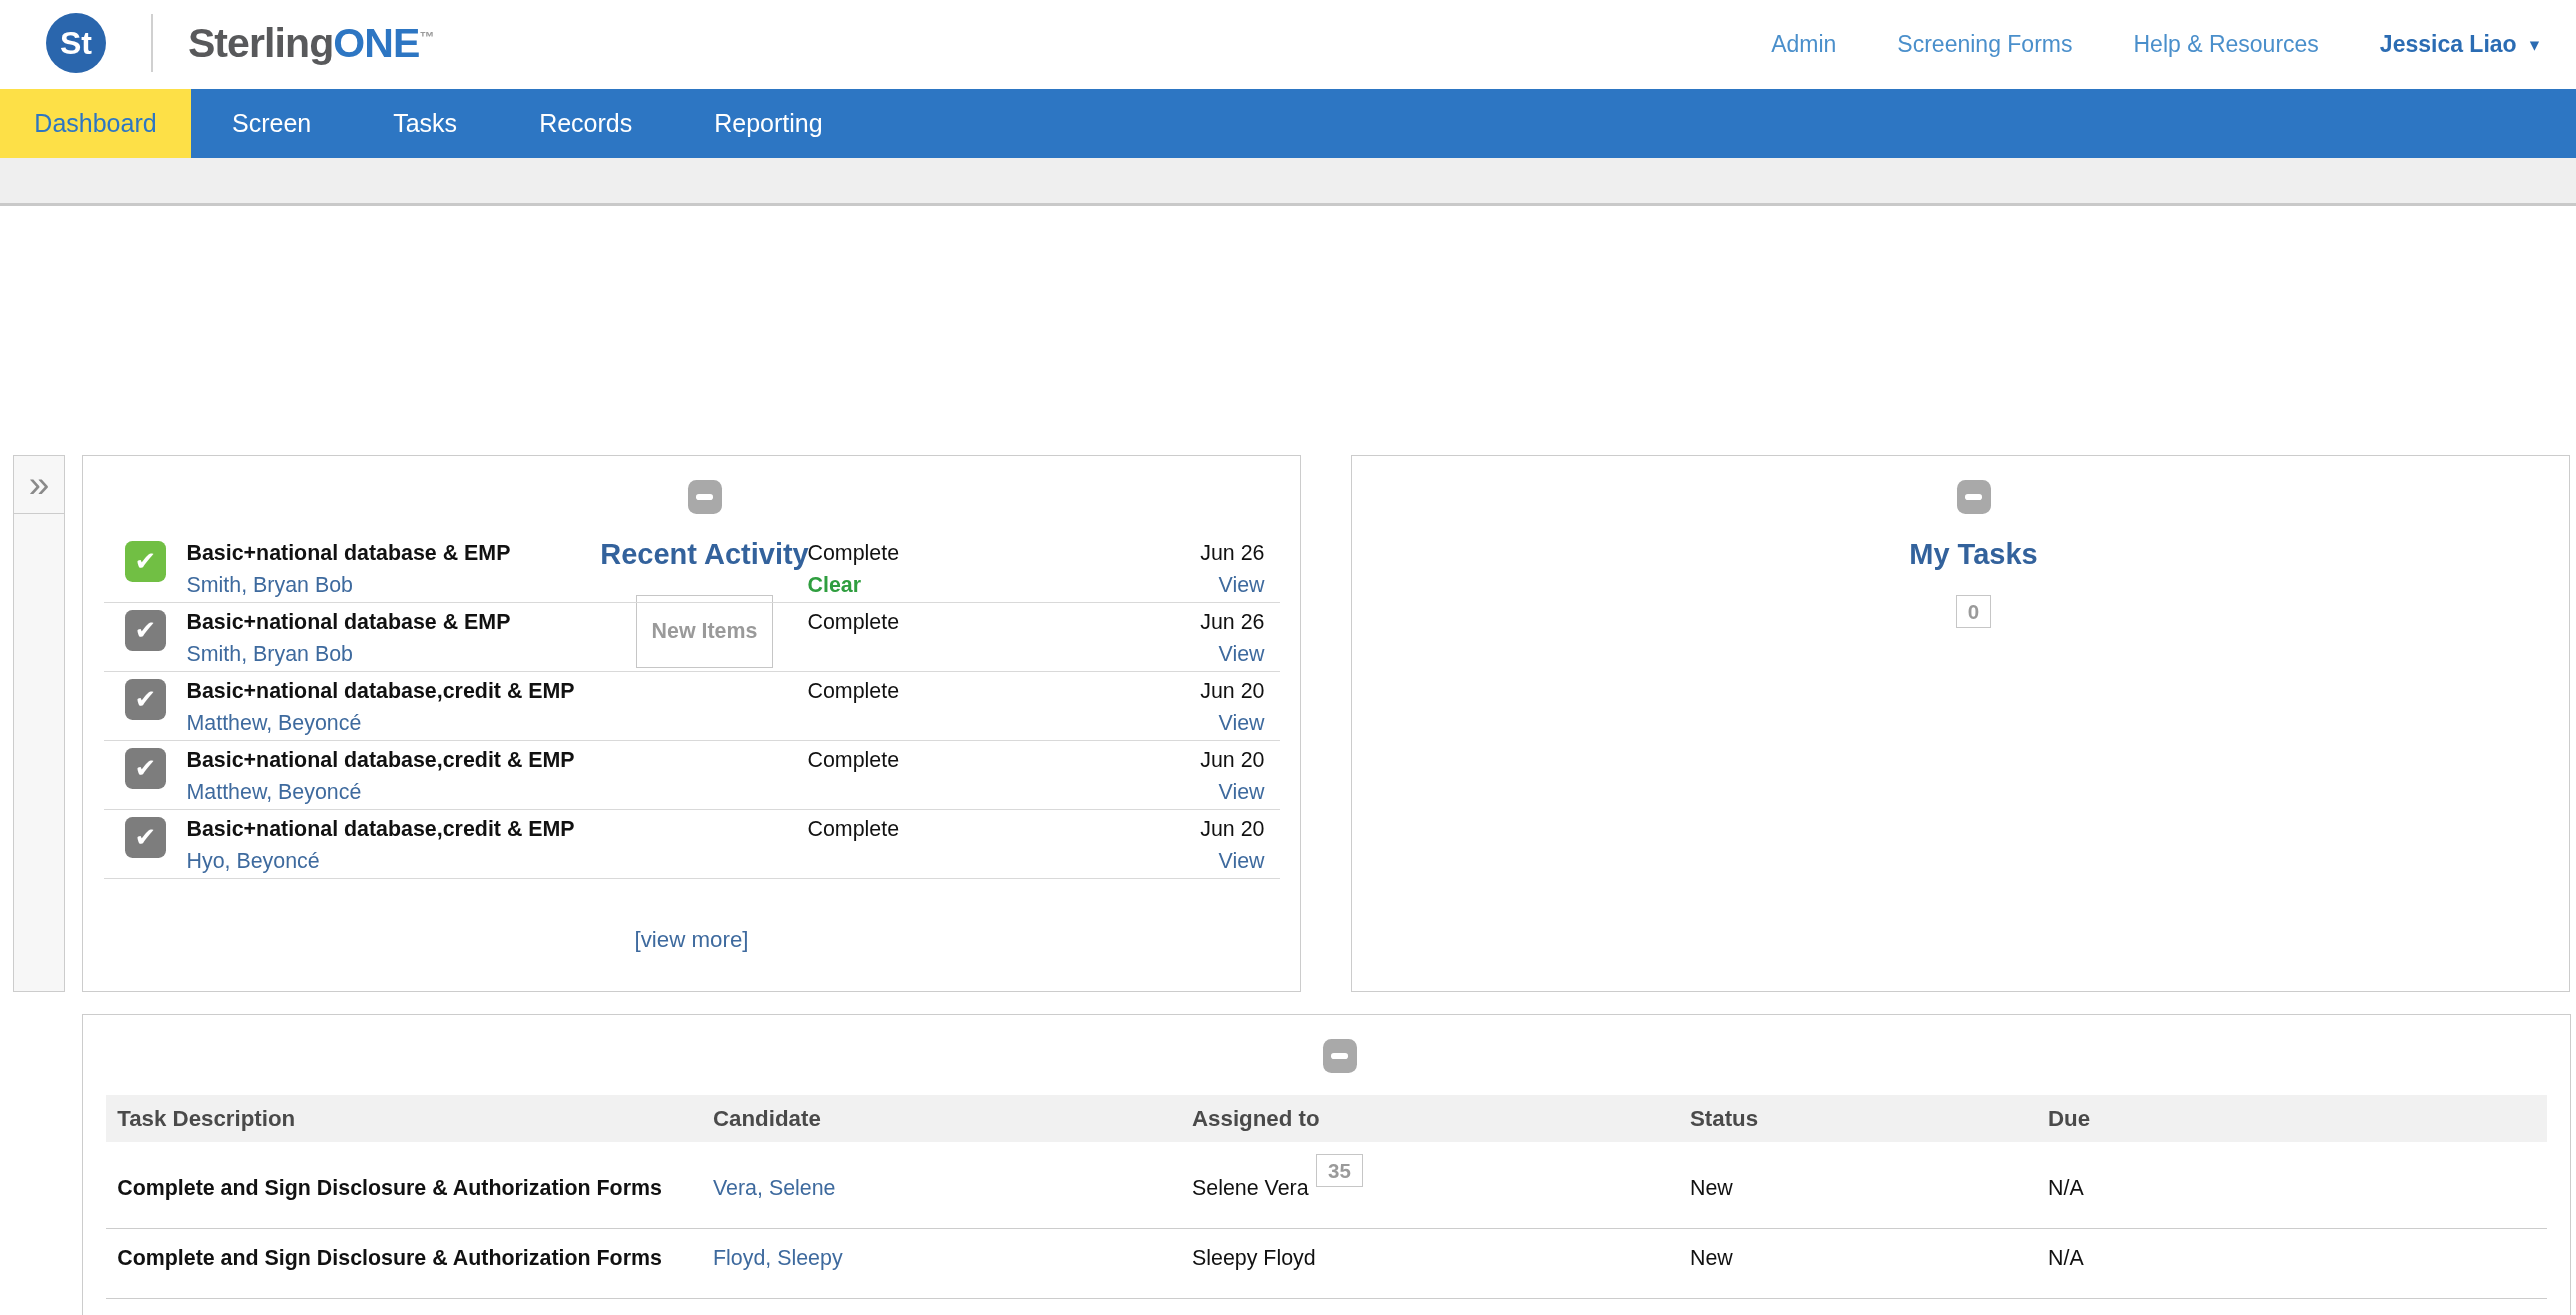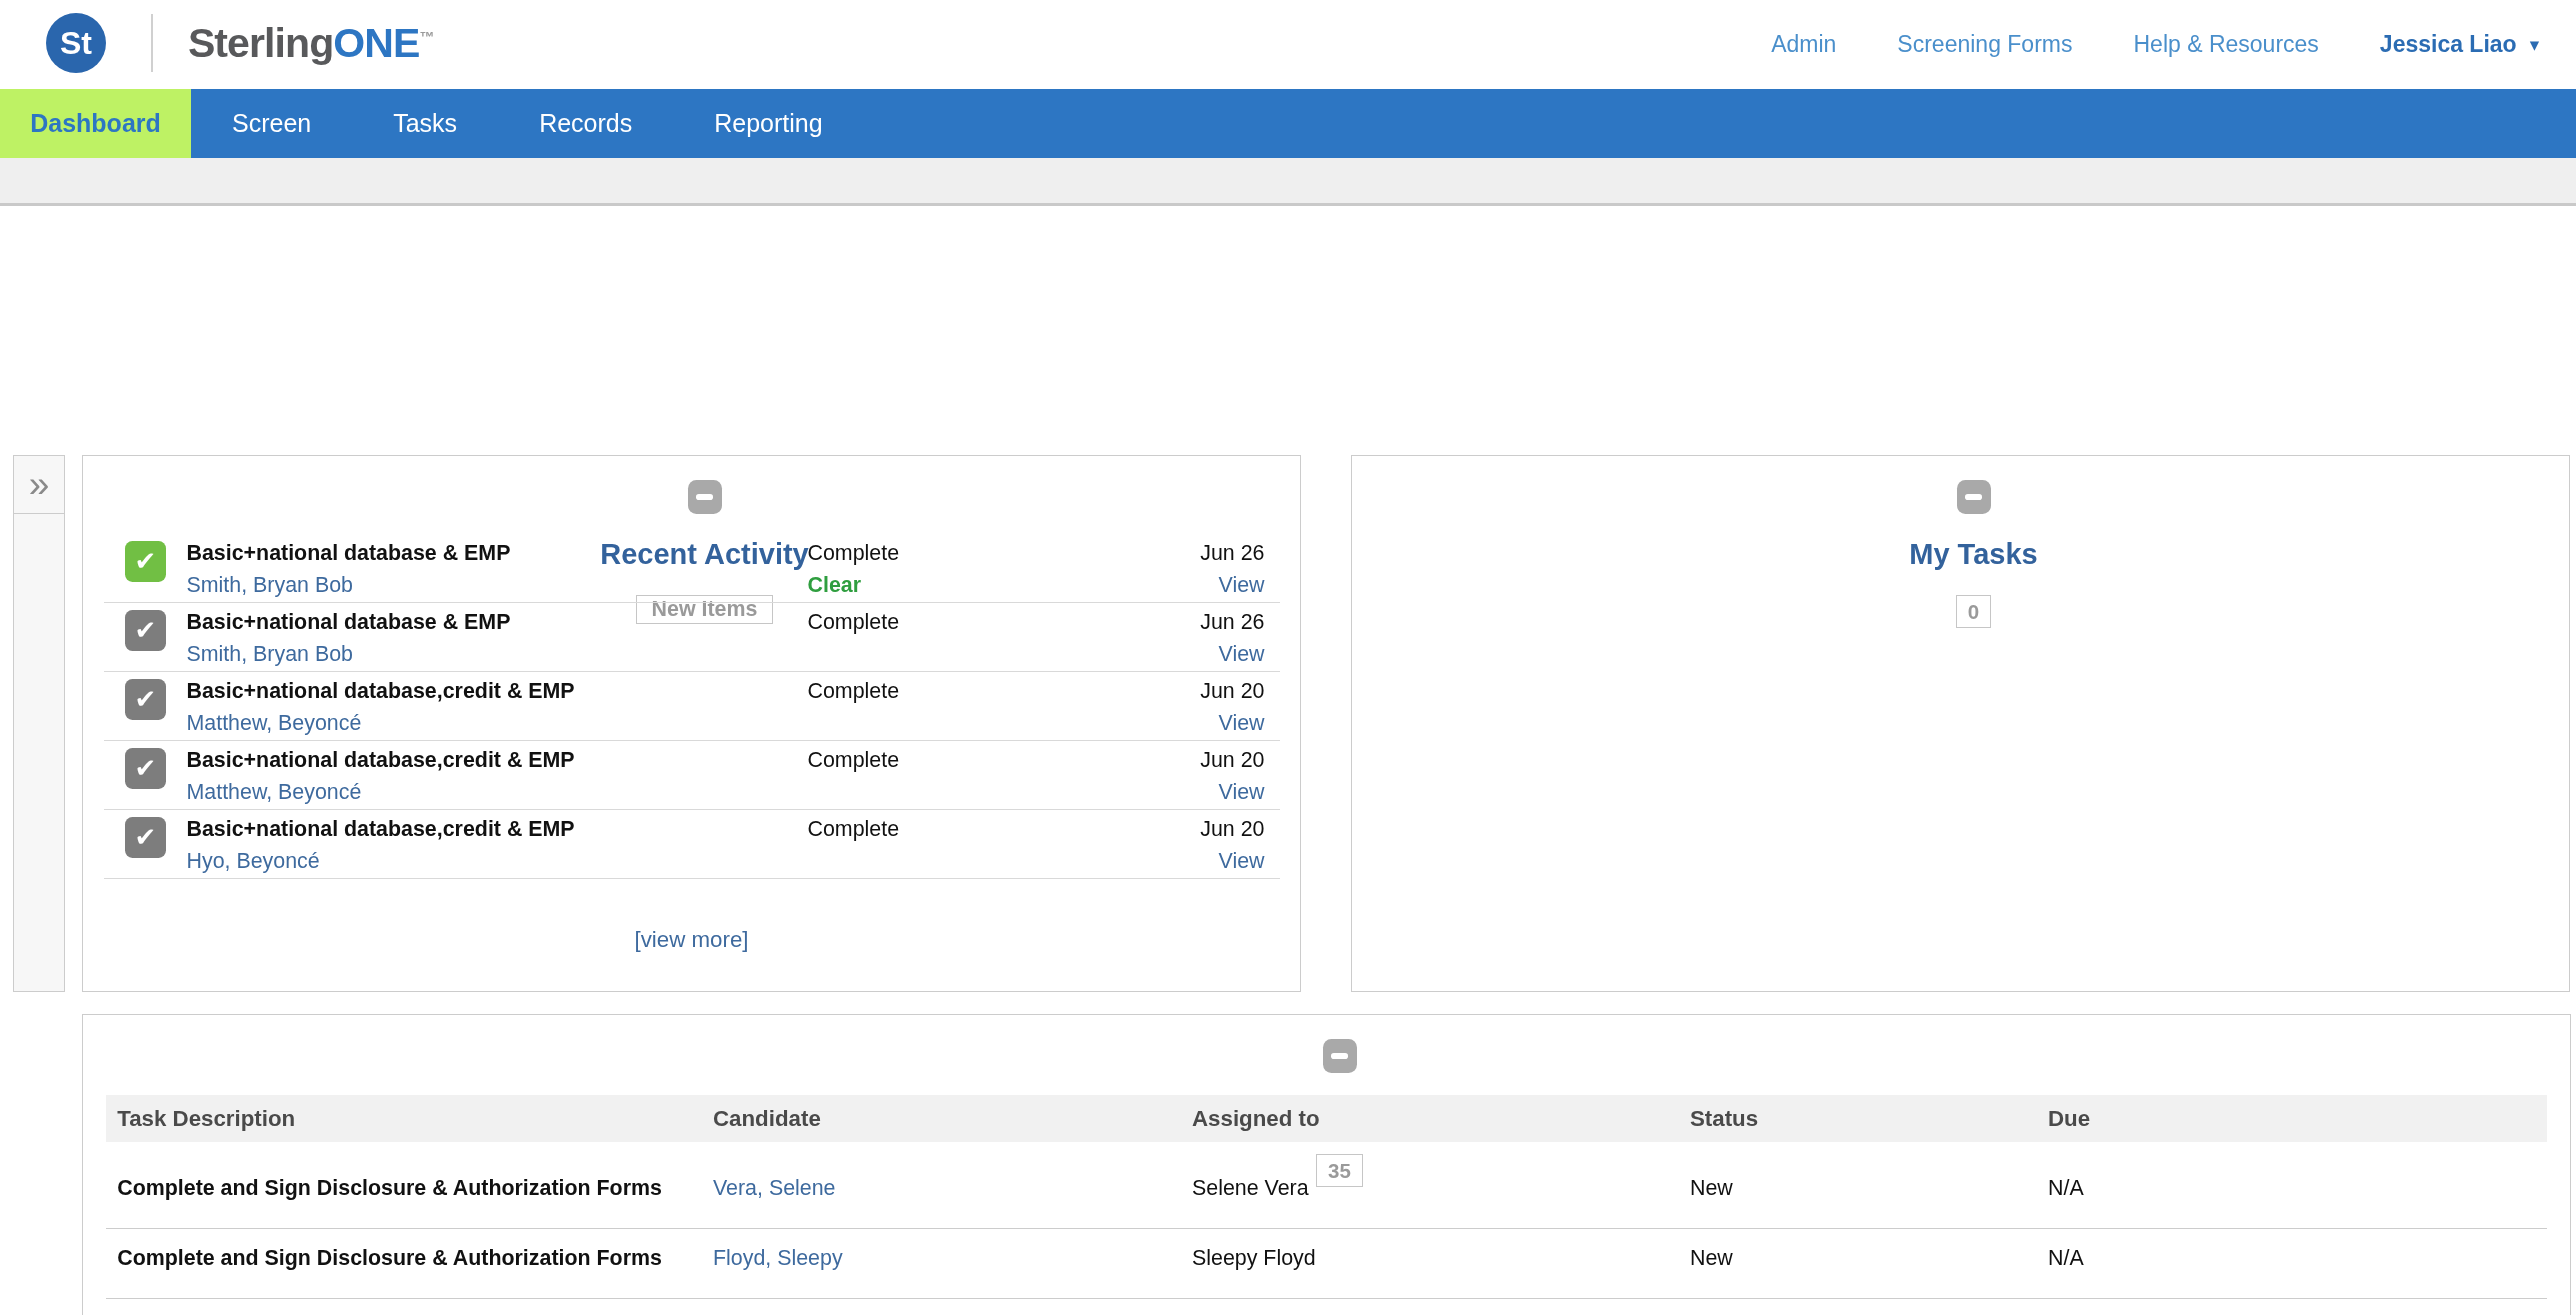--- a/index.html
+++ b/index.html
@@ -19,34 +19,34 @@
   .top-nav { position:absolute; right:37px; top:0; height:89px; display:flex; align-items:center; gap:61px; }
   .top-nav a { font-size:23px; color:var(--topnav-link,#4a8fcb); text-decoration:none; cursor:pointer; }
   .user-menu { display:flex; align-items:center; gap:13px; cursor:pointer; }
   .user-menu .uname { font-size:23px; font-weight:bold; color:var(--user-blue,#2b6cb3); }
   .user-menu .caret { font-size:18.6px; color:var(--user-blue,#2b6cb3); }
 
   
   .main-nav { position:relative; height:69px; background:var(--nav-blue,#2d76c3); display:flex; }
   .main-nav .tab { height:69px; display:flex; align-items:center; padding:0 41px;
                    font-size:25px; color:#fff; cursor:pointer; }
-  .main-nav .tab.active { background:#bef264; color:var(--nav-blue,#2d76c3); font-weight:bold;
+  .main-nav .tab.active { background:#fde047; color:var(--nav-blue,#2d76c3); font-weight:normal;
                           width:191px; justify-content:center; padding:0; }
   .sub-strip { height:48px; background:#efefef; border-bottom:3.7px solid #c9c9c9; }
 
   
   .content { position:relative; width:2576px; height:1106px; background:#fff; }
   .panel { position:absolute; background:#fff; border:1.9px solid #ccc; }
   .panel-head { display:flex; align-items:center; gap:24px; padding:24px 0 0 26px; height:65px;flex-direction:column; }
   .collapse-btn { width:34px; height:34px; border-radius:8.4px; background:#a9a9a9;
                   display:flex; align-items:center; justify-content:center; cursor:pointer; flex:0 0 auto; }
   .collapse-btn .minus-bar { width:17px; height:5.6px; border-radius:2.8px; background:#fff; }
   .panel-title { font-size:29px; font-weight:bold; color:var(--title-blue,#33629c); }
   .pill { border:1.9px solid #c6c6c6; color:#9a9a9a; font-weight:bold; background:#fff; }
-  .pill.text-pill { font-size:21.4px; padding:1px 15px; cursor:pointer; }
+  .pill.text-pill { font-size:21.4px; padding:23px 15px; cursor:pointer; }
   .pill.count-pill { font-size:20.5px; padding:3.7px 11.2px; min-width:35px; text-align:center; }
 
   
   .side-strip { position:absolute; left:13px; top:249px; width:52px; height:537px;
                 background:#f7f7f7; border:1.9px solid #ccc; }
   .side-strip .expander { height:58px; border-bottom:1.9px solid #ccc; display:flex;
                           align-items:center; justify-content:center; cursor:pointer;
                           font-size:37px; color:#8a8a8a; }
 
   

